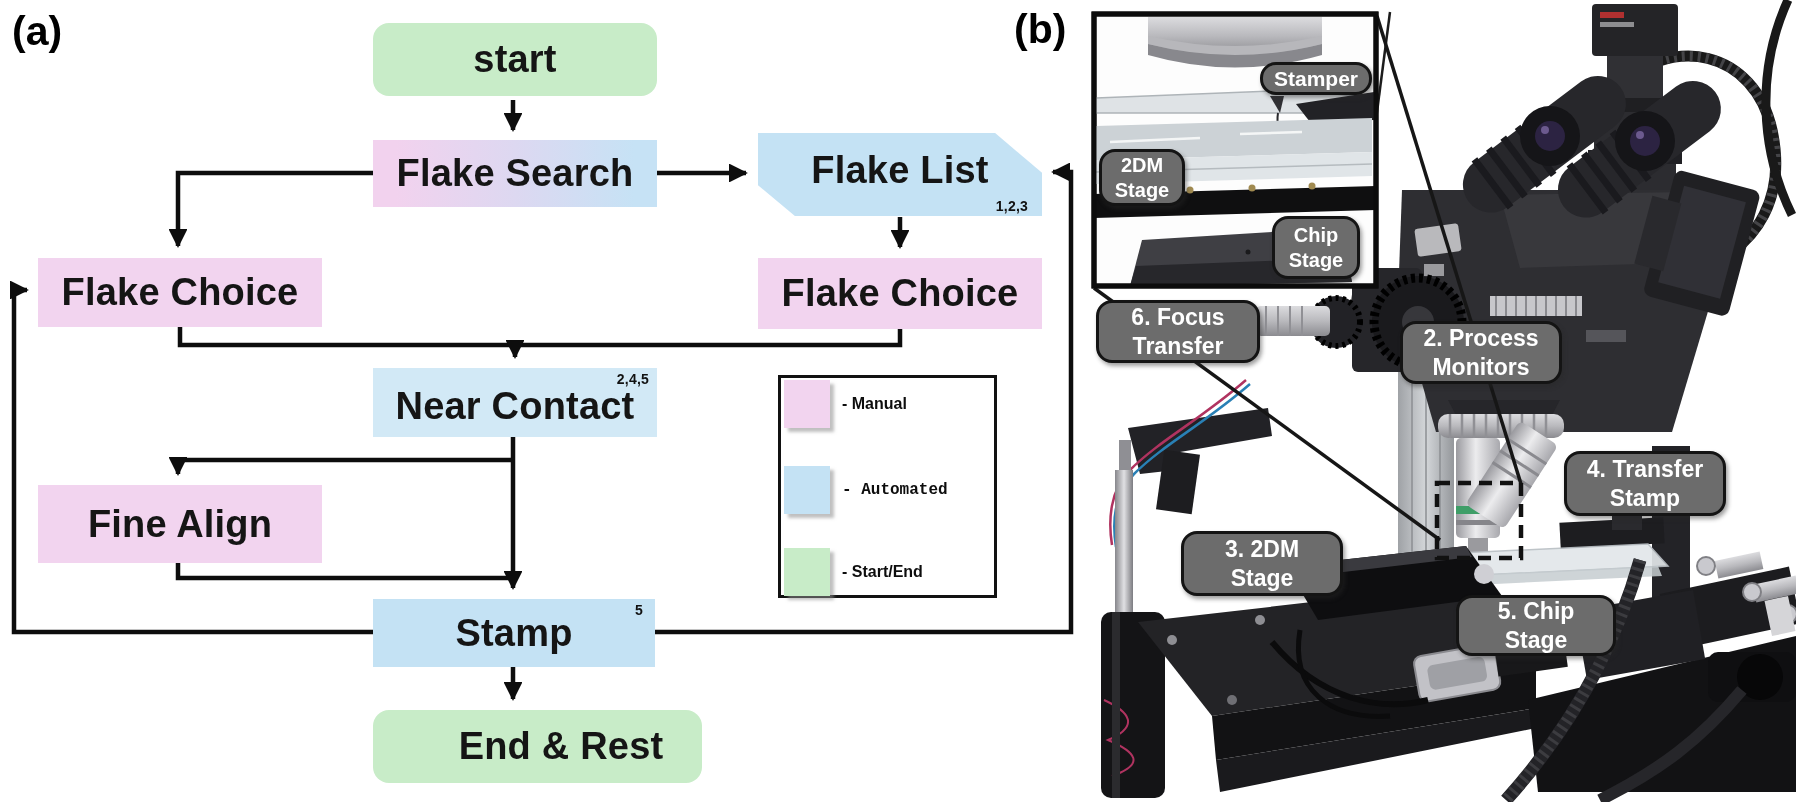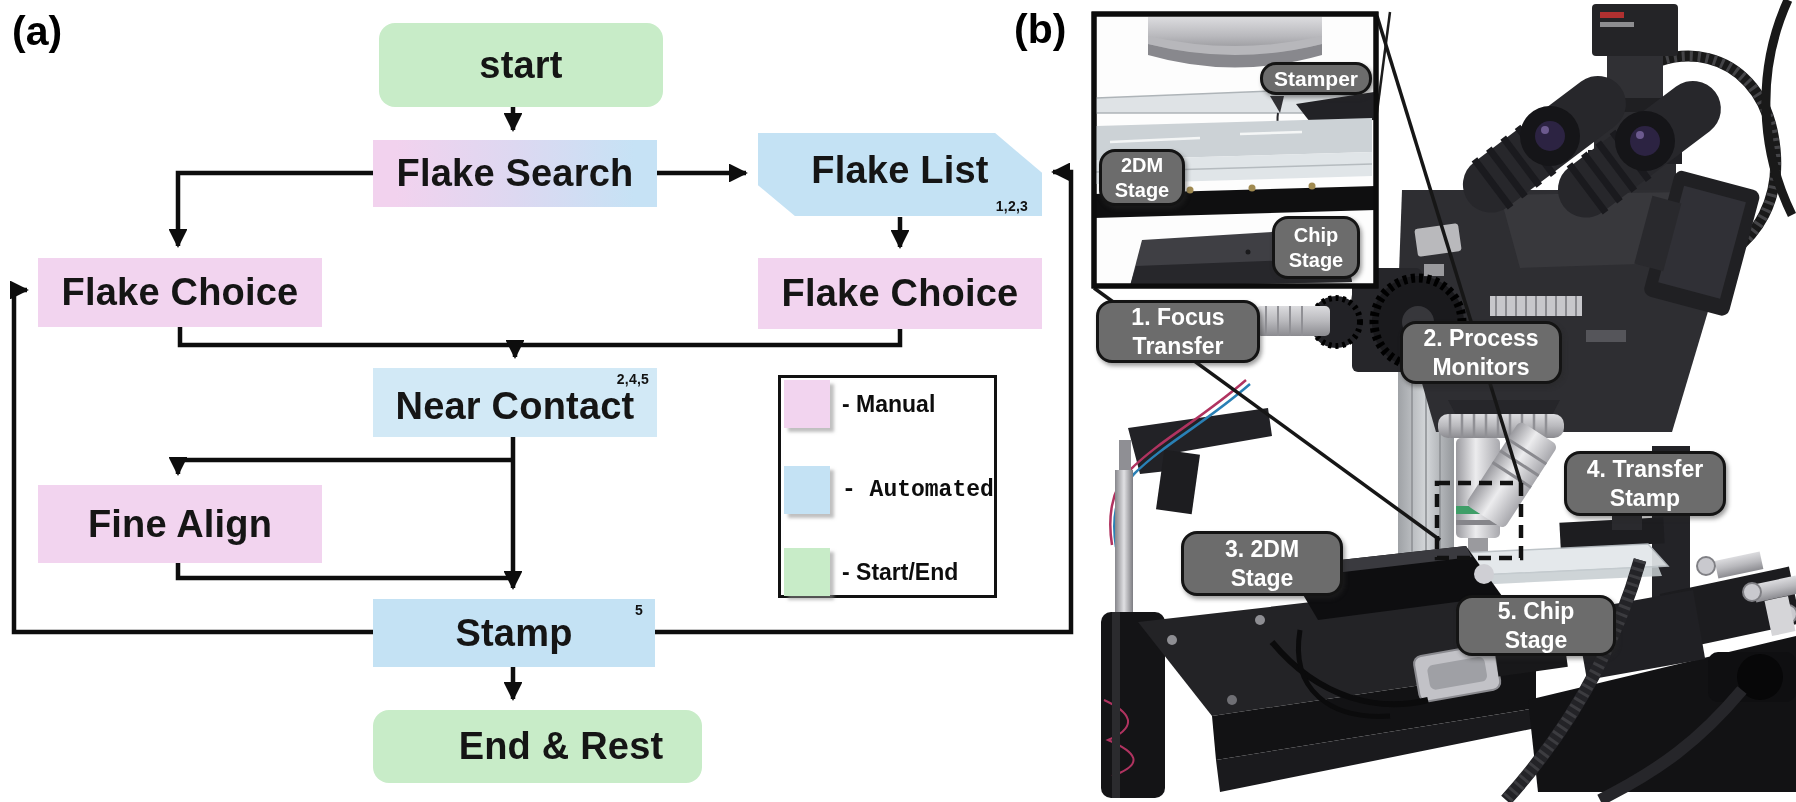--- a/index.html
+++ b/index.html
@@ -19,21 +19,21 @@
   .listshape{clip-path:polygon(0 0,83.5% 0,100% 48%,100% 100%,13% 100%,0 63%);}
   .sup{position:absolute;font-size:14px;font-weight:bold;color:#111;}
   .sup-tr{top:3px;right:8px;}
   .sub-br{bottom:2px;right:10px;}
   
   .legend{position:absolute;left:778px;top:375px;width:219px;height:223px;
           background:#fff;border:3px solid #111;box-sizing:border-box;}
   .lg-row{position:absolute;left:0;display:flex;align-items:center;}
   .lg-swatch{width:46px;height:48px;margin-left:3px;
              box-shadow:4px 4px 3px rgba(140,140,140,0.55);}
-  .lg-label{font-size:23px;font-weight:bold;color:#0d0d0d;margin-left:12px;white-space:nowrap;}
+  .lg-label{font-size:16px;font-weight:bold;color:#0d0d0d;margin-left:12px;white-space:nowrap;}
   .sw-pink{background:#f2d4ef;}
   .sw-blue{background:#c4e2f4;}
   .sw-green{background:#c8ecc8;}
   
   .pill{position:absolute;background:#6c6c6c;border:3px solid #141414;border-radius:16px;
         color:#ffffff;font-weight:bold;display:flex;flex-direction:column;
         align-items:center;justify-content:center;line-height:1.22;
         box-sizing:border-box;text-align:center;z-index:6;
         box-shadow:2px 3px 4px rgba(40,40,40,0.45);}
   .pill span{display:block;}
@@ -252,21 +252,21 @@
       <path d="M1136 266 L1348 258 L1352 282 L1130 286 Z" fill="#27272b"></path>
       <circle cx="1248" cy="252" r="2.5" fill="#1a1a1c"></circle>
     </g>
     <rect x="1094" y="14" width="282" height="272" fill="none" stroke="#0c0c0c" stroke-width="5"></rect>
   </g>
 </svg>
 
 <div class="abs panel-label" style="left:12px;top:8px;z-index:5;">(a)</div>
 <div class="abs panel-label" style="left:1014px;top:6px;z-index:5;">(b)</div>
 
-<div class="node green" style="left:373px;top:23px;width:284px;height:84px;z-index:2;margin-left:6px;">
+<div class="node green" style="left:373px;top:23px;width:284px;height:73px;z-index:2;">
   <span>start</span>
 </div>
 
 <div class="node grad" style="left:373px;top:140px;width:284px;height:67px;z-index:2;">
   <span>Flake Search</span>
 </div>
 
 <div class="node blue listshape" style="left:758px;top:133px;width:284px;height:83px;z-index:2;">
   <span style="margin-bottom:8px;">Flake List</span>
   <span class="sup sub-br" style="right:14px;">1,2,3</span>
@@ -321,21 +321,21 @@
   <span>2DM</span>
   <span>Stage</span>
 </div>
 
 <div class="pill" style="left:1272px;top:216px;width:88px;height:63px;font-size:20px;">
   <span>Chip</span>
   <span>Stage</span>
 </div>
 
 <div class="pill" style="left:1096px;top:300px;width:164px;height:63px;font-size:23px;">
-  <span>1. Focus</span>
+  <span>6. Focus</span>
   <span>Transfer</span>
 </div>
 
 <div class="pill" style="left:1356px;top:321px;width:162px;height:63px;font-size:23px;margin-left:44px;">
   <span>2. Process</span>
   <span>Monitors</span>
 </div>
 
 <div class="pill" style="left:1181px;top:531px;width:162px;height:65px;font-size:23px;">
   <span>3. 2DM</span>

